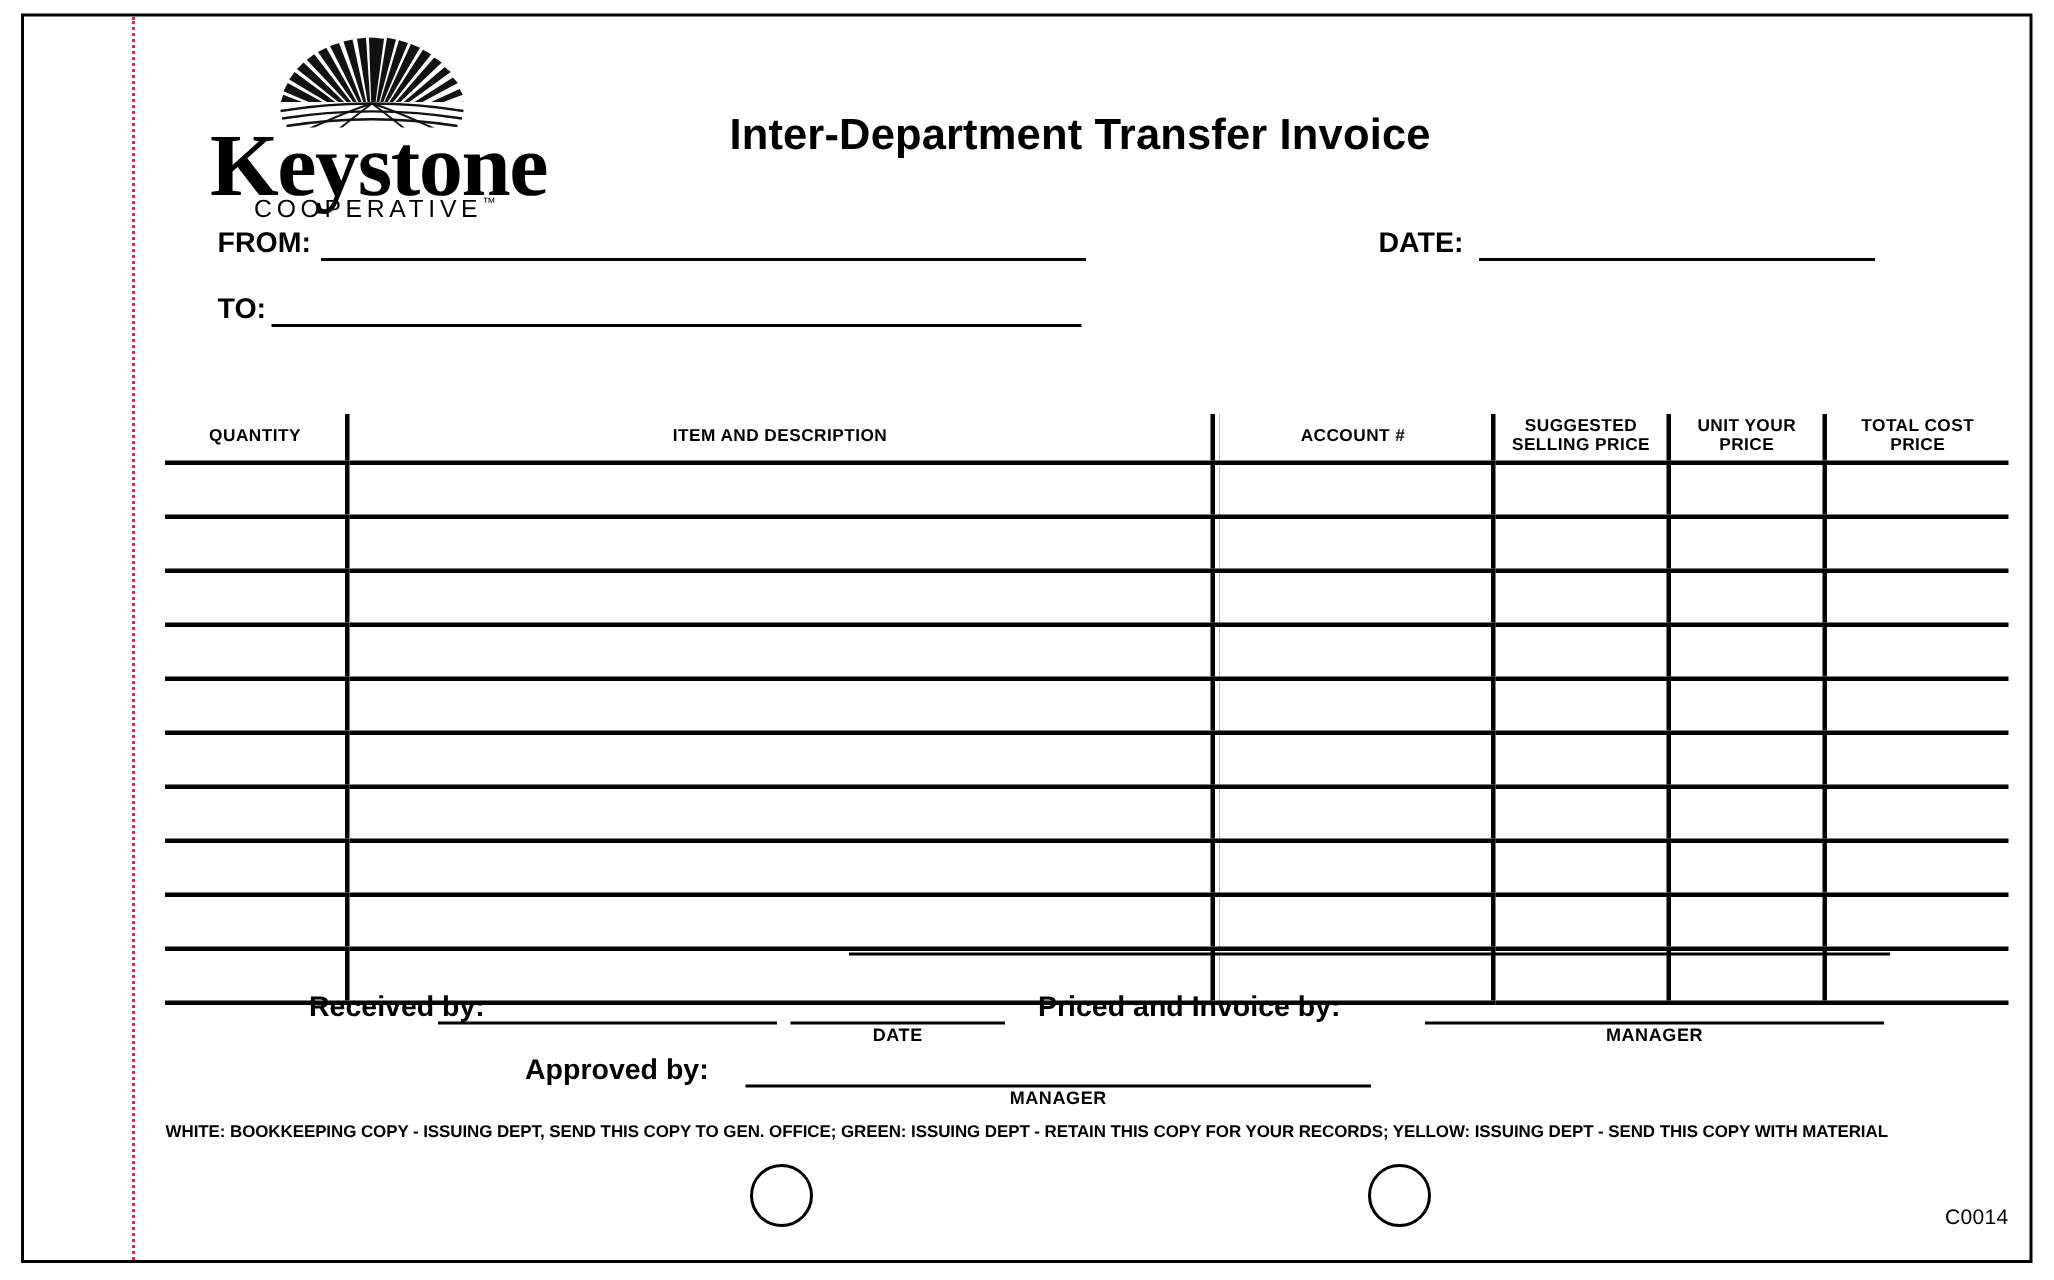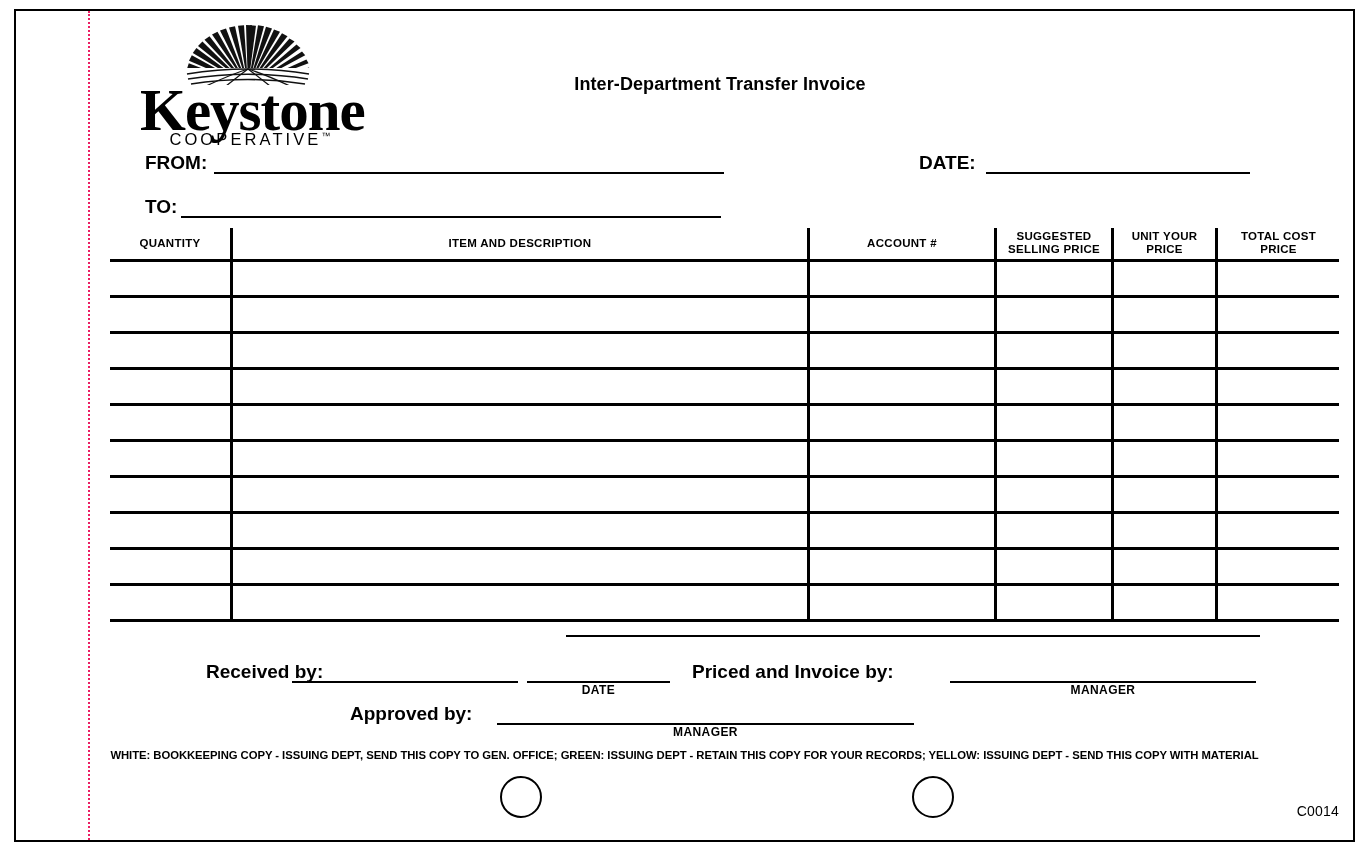--- a/index.html
+++ b/index.html
@@ -70,21 +70,21 @@
     font-size: 9px;
     vertical-align: super;
   }
   
   .title {
     position: absolute;
     left: 460px;
     top: 74px;
     width: 520px;
     text-align: center;
-    font-size: 18px;
+    font-size: 29px;
     font-weight: bold;
     letter-spacing: 0.1px;
   }
   
   .field-label {
     position: absolute;
     font-size: 19px;
     font-weight: bold;
     white-space: nowrap;
   }
@@ -105,20 +105,21 @@
     position: absolute;
     left: 110px;
     top: 228px;
     width: 1190px;
     height: 364px;
   }
   table.grid {
     border-collapse: collapse;
     width: 1190px;
     table-layout: fixed;
+    margin-top: 48px;
   }
   table.grid th {
     font-size: 11.5px;
     font-weight: bold;
     letter-spacing: 0.3px;
     text-align: center;
     padding: 2px 2px 3px 2px;
     line-height: 13px;
     border-bottom: 3px solid #000;
     vertical-align: middle;

